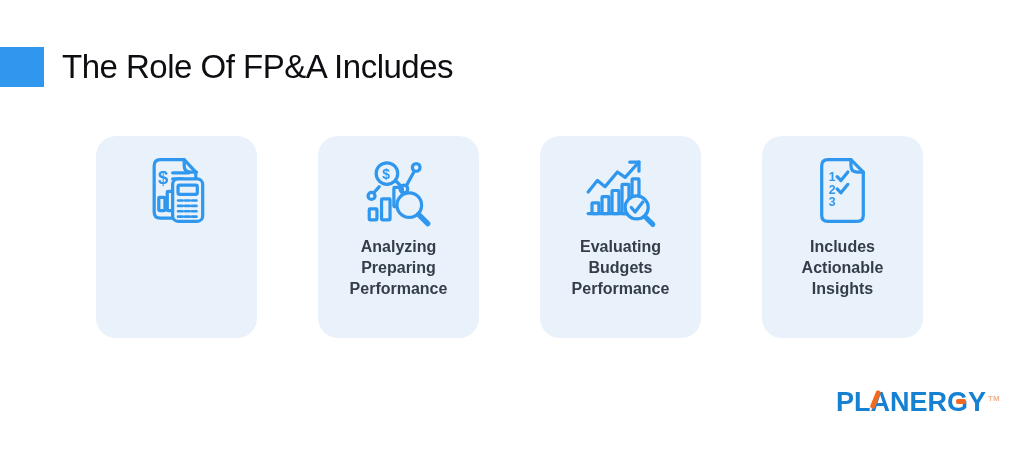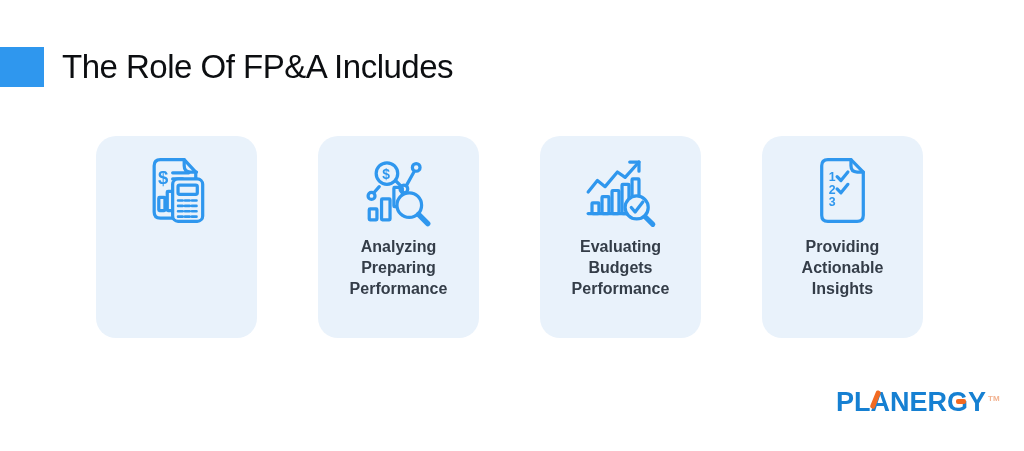--- a/index.html
+++ b/index.html
@@ -109,21 +109,21 @@
   <div class="card">
     <svg width="77" height="77" viewBox="0 0 100 100" fill="none" stroke="currentColor" stroke-width="4.2" stroke-linecap="round" stroke-linejoin="round">
       <path d="M61 10 H31 q-8 0 -8 8 v64 q0 8 8 8 h38 q8 0 8 -8 V26 Z"></path>
       <path d="M61 10 v8 q0 8 8 8 h8"></path>
       <text x="32" y="38" font-size="16" font-weight="bold" fill="currentColor" stroke="none" font-family="Liberation Sans, sans-serif">1</text>
       <text x="32" y="54" font-size="16" font-weight="bold" fill="currentColor" stroke="none" font-family="Liberation Sans, sans-serif">2</text>
       <text x="32" y="70" font-size="16" font-weight="bold" fill="currentColor" stroke="none" font-family="Liberation Sans, sans-serif">3</text>
       <path d="M43 32 L48 37 L57 26"></path>
       <path d="M43 48 L48 53 L57 42"></path>
     </svg>
-    <div class="card-label">Providing
+    <div class="card-label">Includes
 Actionable
 Insights</div>
   </div>
 
 </div>
 
 <div class="logo">
   <span>PLANERGY</span><span class="tm">TM</span>
   <span class="accent-a"></span>
   <span class="accent-g"></span>

